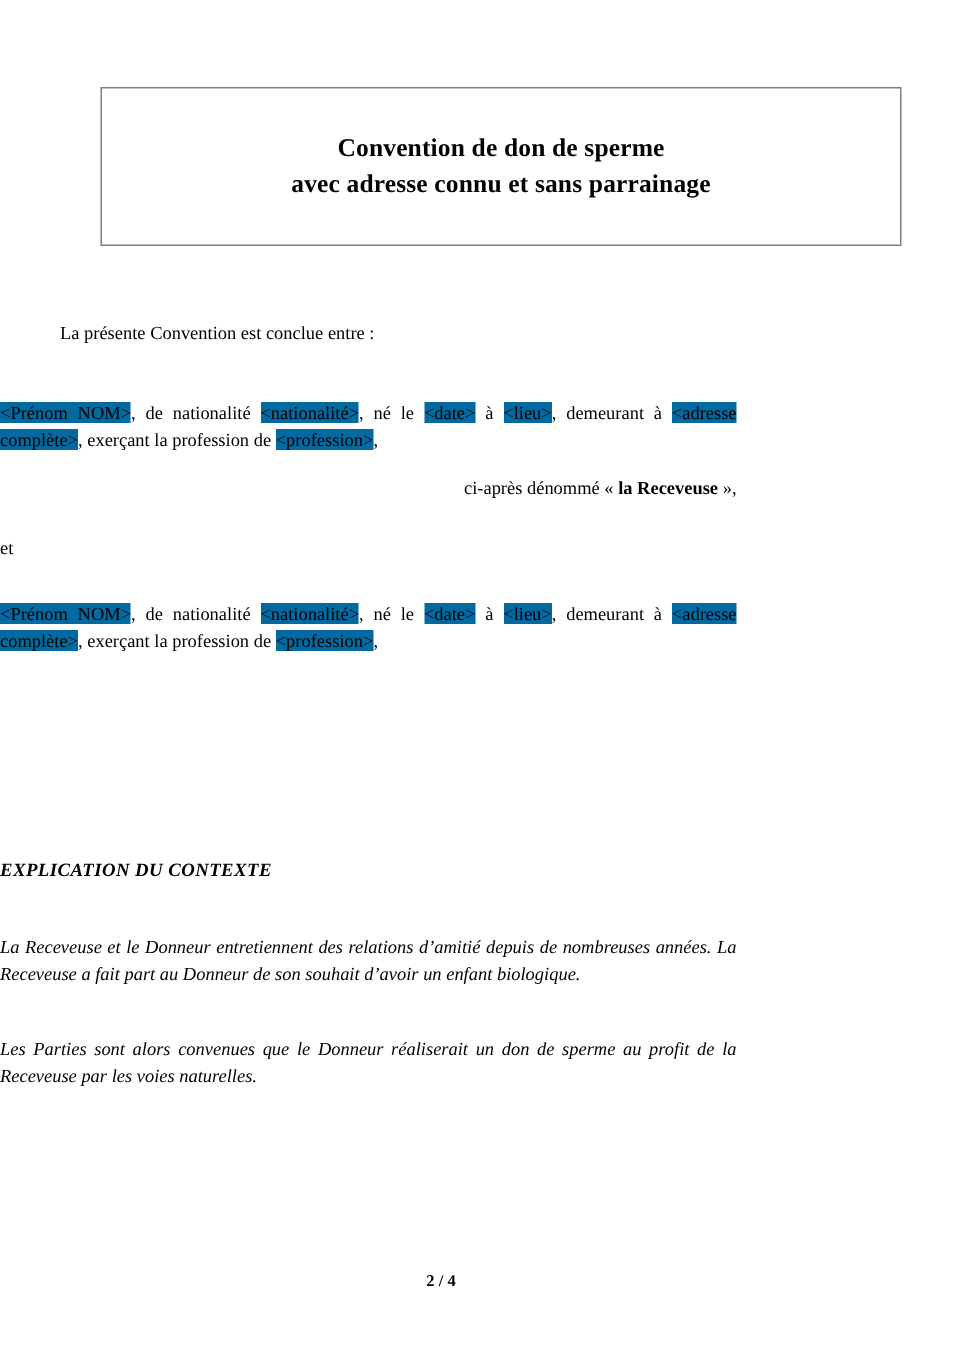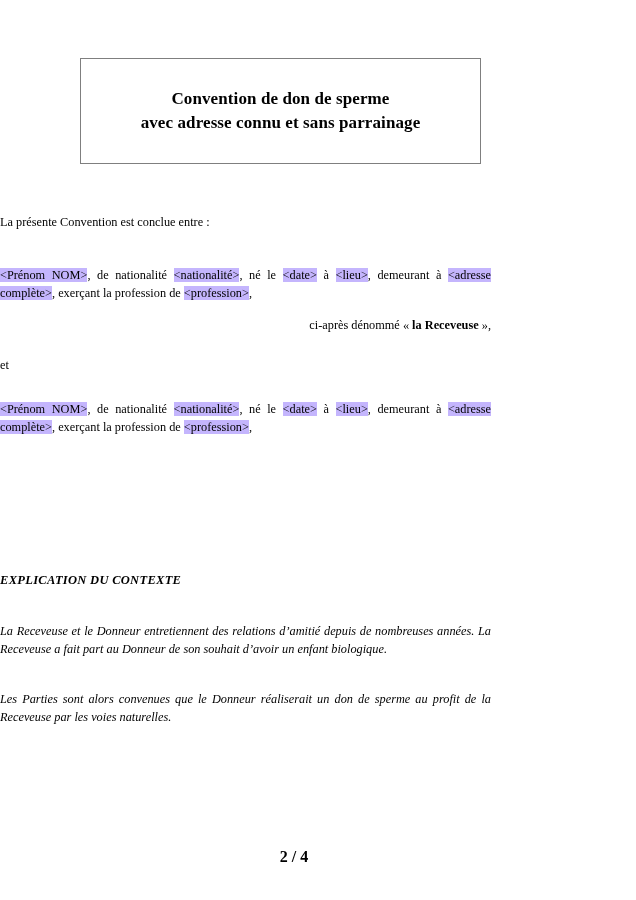--- a/index.html
+++ b/index.html
@@ -20,30 +20,29 @@
     position: absolute;
     inset: 0;
     background: #ffffff;
   }
 
   
   .title-box {
     position: absolute;
     left: 67px;
     top: 58px;
-    width: 401px;
+    width: 534px;
     height: 106px;
     box-sizing: border-box;
     border: 1px solid #7f7f7f;
     background: #ffffff;
     display: flex;
     flex-direction: column;
     align-items: center;
     justify-content: center;
-    margin-left: 13px;
   }
   .title-line {
     font-size: 17px;
     font-weight: bold;
     line-height: 24px;
     text-align: center;
     letter-spacing: 0.1px;
     white-space: nowrap;
   }
 
@@ -55,50 +54,50 @@
     text-align: left;
   }
   .para.justify { text-align: justify; }
   .para.right   { text-align: right; }
   .para.center  { text-align: left; }
 
   .italic { font-style: italic; }
   .bold   { font-weight: bold; margin-top: 29px; }
 
   .hl {
-    background-color: #c4b5fd;
+    background-color: #0369a1;
   }
 
   .section-head {
     font-style: italic;
     font-weight: bold;
     font-size: 12.5px;
     letter-spacing: 0.3px;
   }
 
   .footer {
     position: absolute;
     left: 0;
     width: 588px;
     text-align: center;
-    font-size: 16px;
+    font-size: 11px;
     font-weight: bold;
   }
 </style>
 </head>
 <body>
 
 <div class="page">
 
   <div class="title-box">
     <div class="title-line">Convention de don de sperme</div>
     <div class="title-line">avec adresse connu et sans parrainage</div>
   </div>
 
-  <div class="para" style="top:213px;">
+  <div class="para" style="top:213px;padding-left:40px;">
     <span>La présente Convention est conclue entre :</span>
   </div>
 
   <div class="para justify" style="top:266px;">
     <span class="hl">&lt;Prénom NOM&gt;</span><span>, de nationalité </span><span class="hl">&lt;nationalité&gt;</span><span>, né le </span><span class="hl">&lt;date&gt;</span><span> à </span><span class="hl">&lt;lieu&gt;</span><span>, demeurant à </span><span class="hl">&lt;adresse complète&gt;</span><span>, exerçant la profession de </span><span class="hl">&lt;profession&gt;</span><span>,</span>
   </div>
 
   <div class="para right" style="top:316px;">
     <span>ci-après dénommé « </span><span class="bold">la Receveuse</span><span> »,</span>
   </div>

